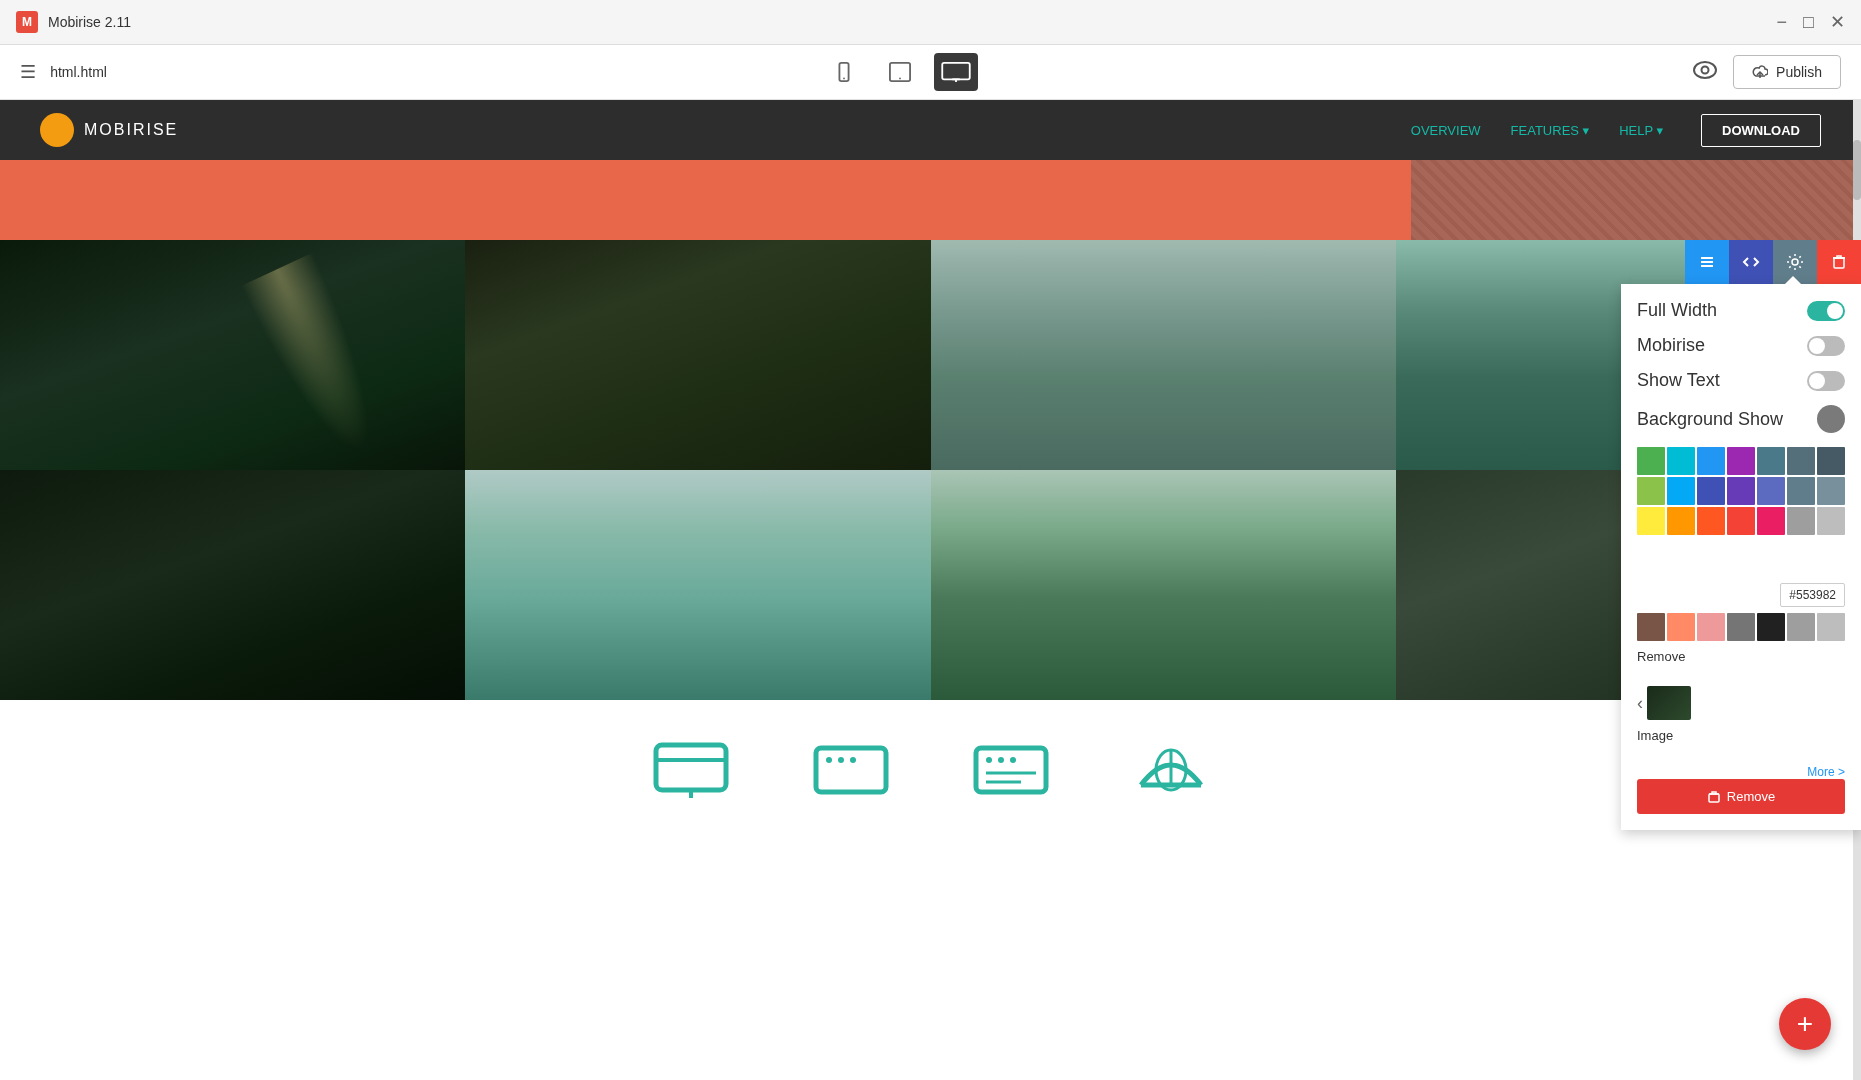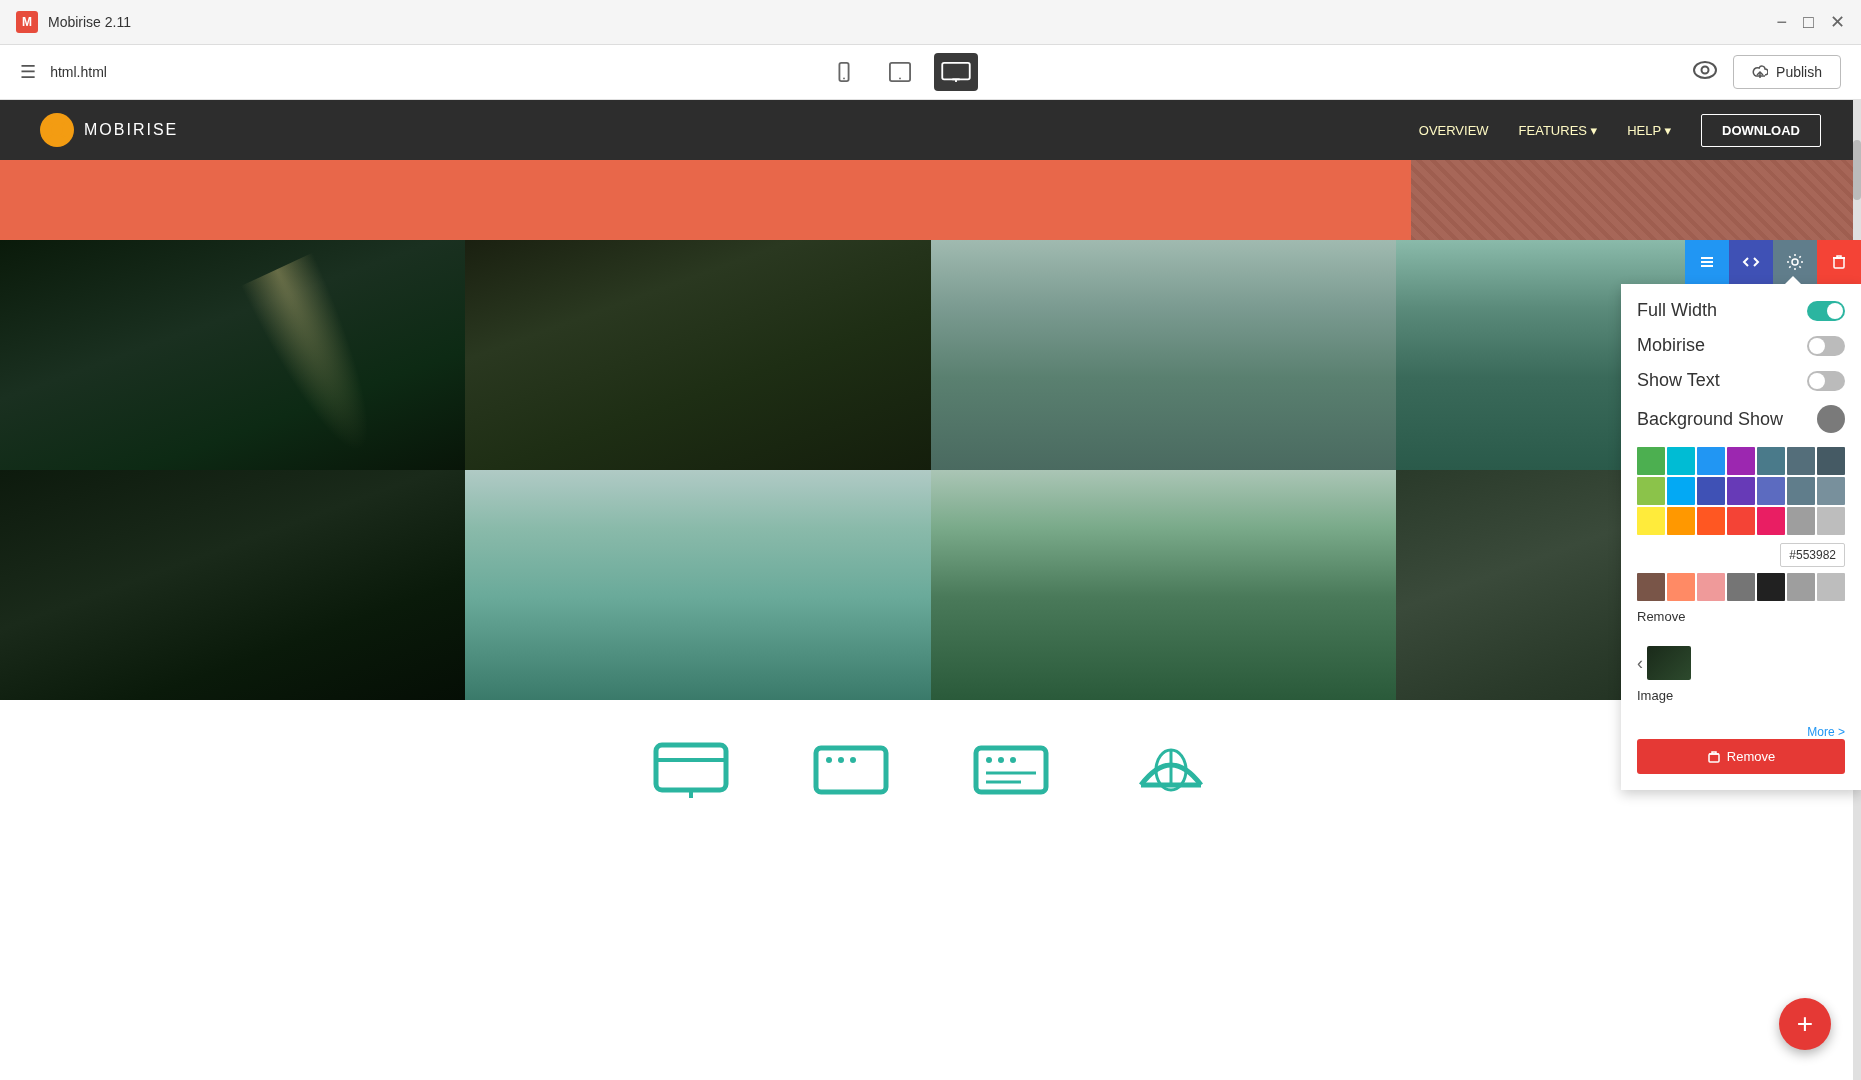--- a/index.html
+++ b/index.html
@@ -43,24 +43,24 @@
     
     .site-header {
       background: #2d2d2d; height: 60px;
       display: flex; align-items: center; justify-content: space-between;
       padding: 0 40px;
     }
     .site-logo { display: flex; align-items: center; gap: 10px; }
     .site-logo-icon { width: 34px; height: 34px; background: #f39c12; border-radius: 50%; display: flex; align-items: center; justify-content: center; font-size: 16px; }
     .site-logo-text { color: #fff; font-size: 16px; font-weight: normal; letter-spacing: 2px; }
     .site-nav { display: flex; align-items: center; gap: 30px; }
-    .site-nav-item { color: #fef9c3; font-size: 13px; cursor: pointer; }
+    .site-nav-item { color: #14b8a6; font-size: 13px; cursor: pointer; }
     .site-nav-btn {
       border: 1px solid #fff; color: #fff; background: none;
-      padding: 8px 20px; font-size: 13px; cursor: pointer; font-weight: bold; border-radius: 2px;
+      padding: 8px 20px; font-size: 13px; cursor: pointer; font-weight: bold; border-radius: 2px; margin-left: 8px;
     }
 
     
     .hero-strip {
       background: #e8674a; height: 80px; position: relative;
     }
     .hero-strip-img {
       position: absolute; right: 0; top: 0; width: 450px; height: 80px;
       background: repeating-linear-gradient(45deg, #555 0px, #555 4px, #666 4px, #666 10px);
       opacity: 0.5;
@@ -117,21 +117,21 @@
     
     .color-grid {
       display: grid; grid-template-columns: repeat(7, 1fr); gap: 2px; margin-bottom: 8px;
     }
     .color-swatch { width: 28px; height: 28px; cursor: pointer; border-radius: 1px; }
 
     
     .hex-input-row { display: flex; align-items: center; justify-content: flex-end; margin-bottom: 6px; }
     .hex-display {
       background: #fff; border: 1px solid #ccc; padding: 4px 8px;
-      font-size: 12px; color: #333; border-radius: 2px;
+      font-size: 12px; color: #333; border-radius: 2px; margin-top: 40px;
     }
 
     
     .images-label { font-size: 13px; color: #333; margin-bottom: 8px; }
     .image-thumbnails { display: flex; gap: 4px; align-items: center; margin-bottom: 8px; }
     .thumb { width: 44px; height: 34px; background: #555; border-radius: 2px; }
     .thumb-nav { font-size: 18px; color: #666; cursor: pointer; background: none; border: none; }
 
     .image-label { font-size: 13px; color: #333; margin-bottom: 8px; }
     .more-link { text-align: right; font-size: 12px; color: #2196f3; cursor: pointer; }

